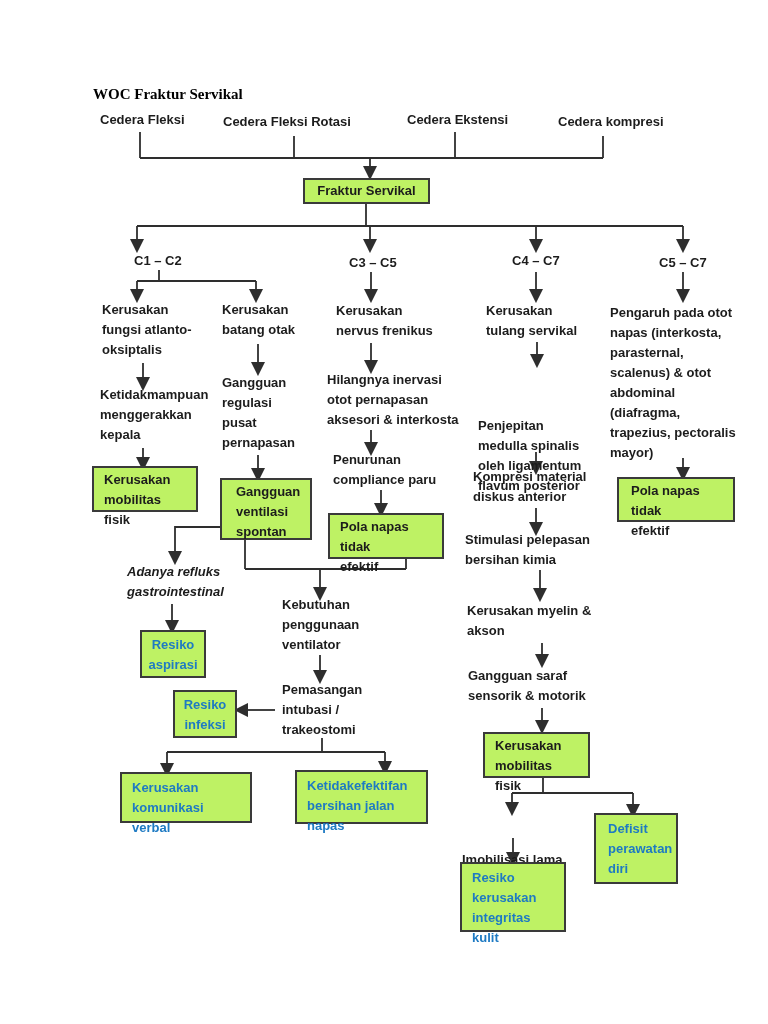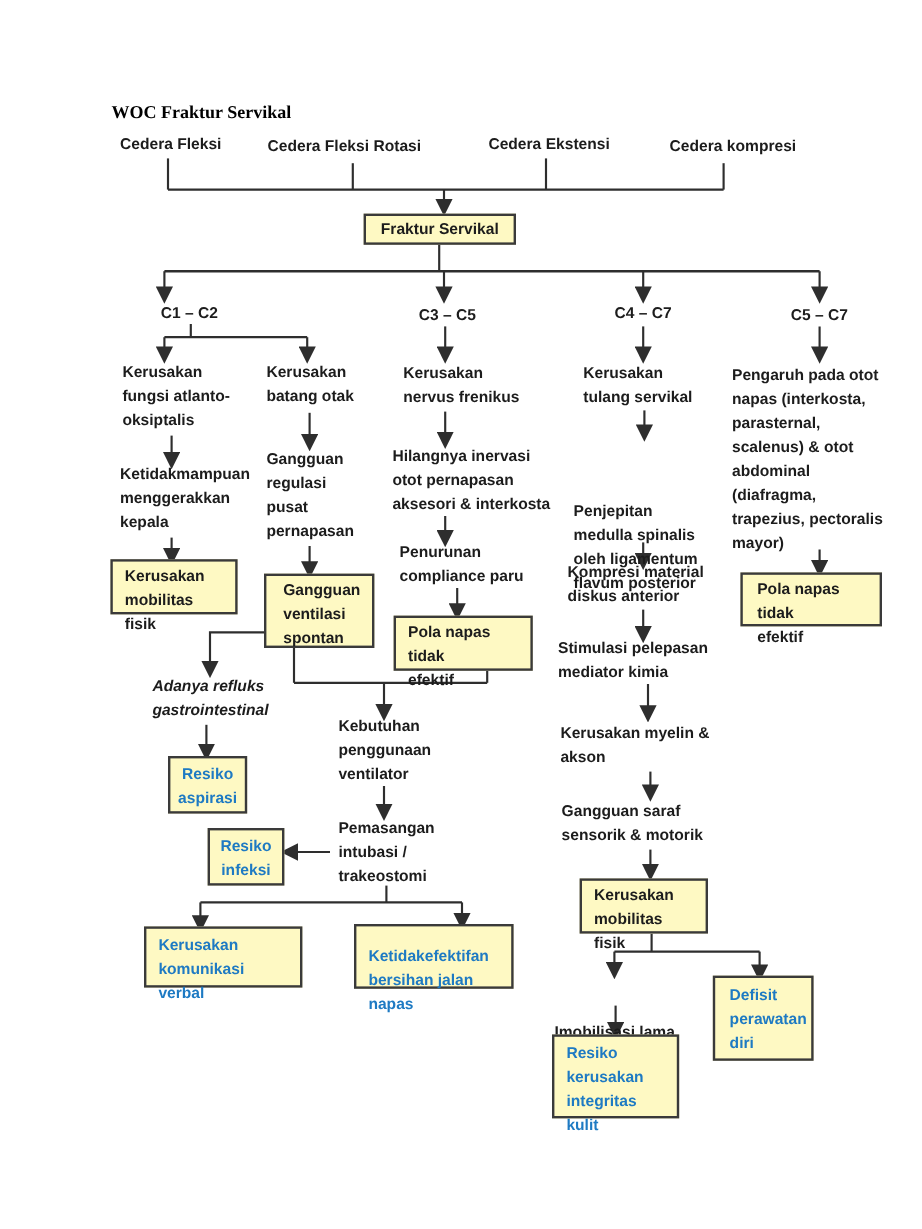--- a/index.html
+++ b/index.html
@@ -12,21 +12,21 @@
   .lines { position:absolute; left:0; top:0; width:768px; height:1024px; }
   .t {
     position:absolute; font:700 13px/20px "Liberation Sans", sans-serif;
     color:var(--ink); white-space:pre-line;
   }
   .title {
     position:absolute; font:700 15px/20px "Liberation Serif", serif;
     color:#000000; white-space:nowrap;
   }
   .b {
-    position:absolute; border:2px solid var(--border); background:#fef9c3;
+    position:absolute; border:2px solid var(--border); background:#bef264;
     font:700 13px/20px "Liberation Sans", sans-serif; color:var(--ink);
     white-space:pre-line; padding:2px 8px 0 10px;
   }
   .blue { color:var(--blue); }
   .ctr { text-align:center; }
 </style>
 </head>
 <body>
 
 <div class="page">
@@ -149,33 +149,33 @@
   <div class="t" style="left:282px; top:680px;">Pemasangan
 intubasi /
 trakeostomi</div>
   <div class="t" style="left:282px; top:595px;">Kebutuhan
 penggunaan
 ventilator</div>
   <div class="b blue ctr" style="left:173px; top:690px; width:64px; height:48px; padding:3px 0 0 0;">Resiko
 infeksi</div>
   <div class="b blue" style="left:120px; top:772px; width:132px; height:51px; padding-top:4px;">Kerusakan
 komunikasi verbal</div>
-  <div class="b blue" style="left:295px; top:770px; width:133px; height:54px; padding-top:15px;">Ketidakefektifan
+  <div class="b blue" style="left:295px; top:770px; width:133px; height:54px; padding-top:4px;">Ketidakefektifan
 bersihan jalan napas</div>
 
   <div class="t" style="left:486px; top:301px;">Kerusakan
 tulang servikal</div>
   <div class="t" style="left:478px; top:372px;margin-top:44px;">Penjepitan
 medulla spinalis
 oleh ligamentum
 flavum posterior</div>
   <div class="t" style="left:473px; top:467px;">Kompresi material
 diskus anterior</div>
   <div class="t" style="left:465px; top:530px;">Stimulasi pelepasan
-mediator kimia</div>
+bersihan kimia</div>
   <div class="t" style="left:468px; top:666px;">Gangguan saraf
 sensorik &amp; motorik</div>
   <div class="t" style="left:467px; top:601px;">Kerusakan myelin &amp;
 akson</div>
   <div class="b" style="left:483px; top:732px; width:107px; height:46px;">Kerusakan
 mobilitas fisik</div>
   <div class="t" style="left:462px; top:814px;margin-top:36px;">Imobilisasi lama</div>
   <div class="b blue" style="left:460px; top:862px; width:106px; height:70px; padding-top:4px;">Resiko
 kerusakan
 integritas kulit</div>

